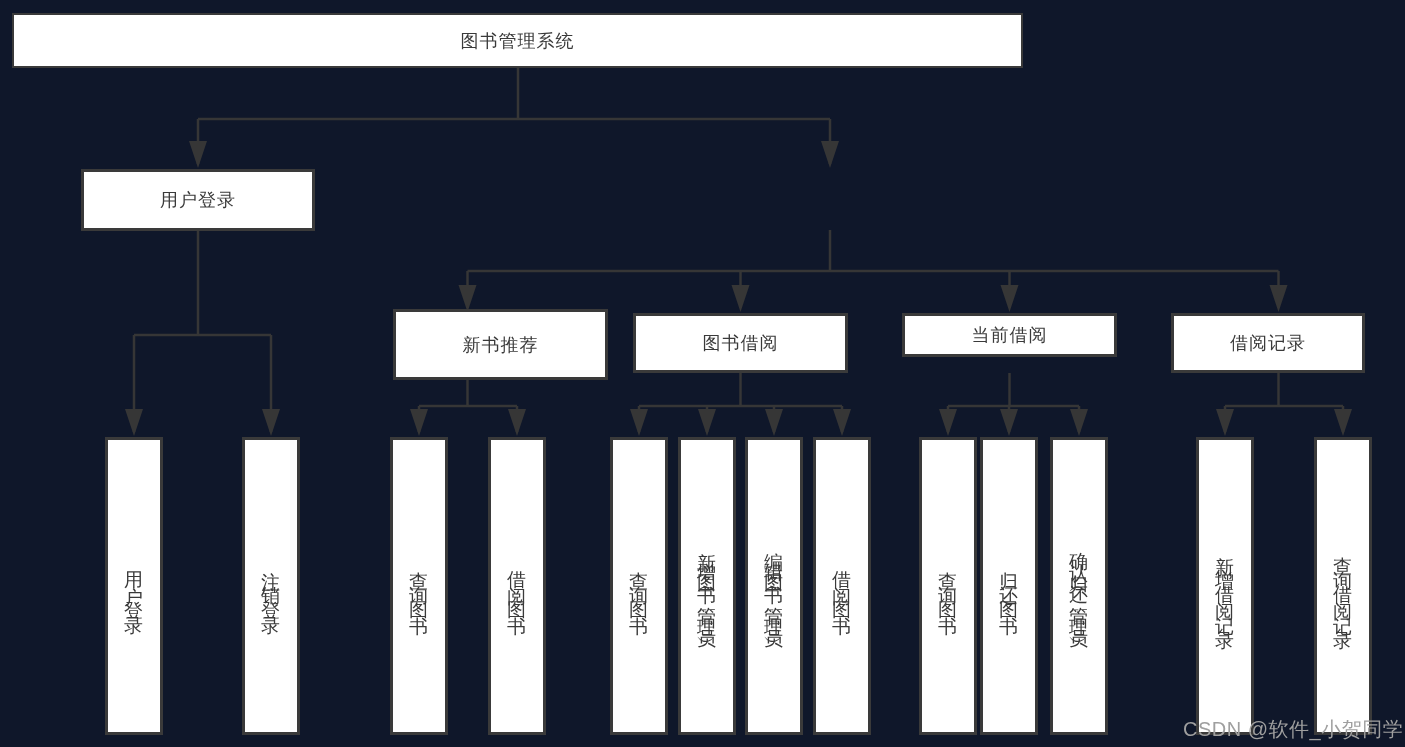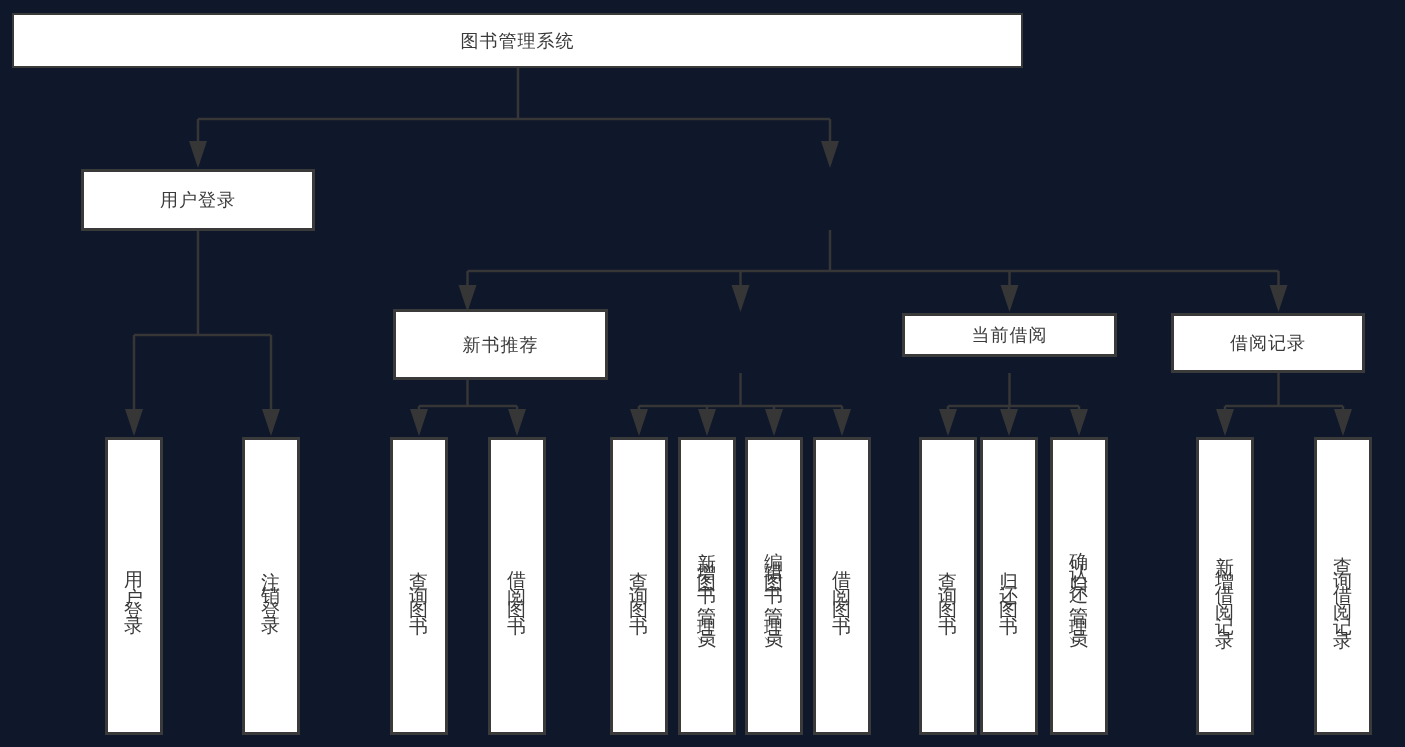--- a/index.html
+++ b/index.html
@@ -83,20 +83,23 @@
     <span>图书管理系统</span>
   </div>
 
   <div class="hbox" style="left:81px;top:169px;width:234px;height:62px;">
     <span>用户登录</span>
   </div>
 
   <div class="hbox" style="left:360px;top:309px;width:215px;height:71px;margin-left:33px;">
     <span>新书推荐</span>
   </div>
+  <div class="hbox" style="left:633px;top:313px;width:215px;height:60px;">
+    <span>图书借阅</span>
+  </div>
   <div class="hbox" style="left:902px;top:313px;width:215px;height:44px;">
     <span>当前借阅</span>
   </div>
   <div class="hbox" style="left:1171px;top:313px;width:194px;height:60px;">
     <span>借阅记录</span>
   </div>
 
   <div class="vbox" style="left:105px;">
     <span class="vtext">用户登录</span>
   </div>
@@ -134,13 +137,14 @@
     <span class="vtext tight">确认归还（管理员）</span>
   </div>
 
   <div class="vbox" style="left:1196px;">
     <span class="vtext">新增借阅记录</span>
   </div>
   <div class="vbox" style="left:1314px;">
     <span class="vtext">查询借阅记录</span>
   </div>
 
+  <div class="watermark">CSDN @软件_小贺同学</div>
 </div>
 
 </body></html>

